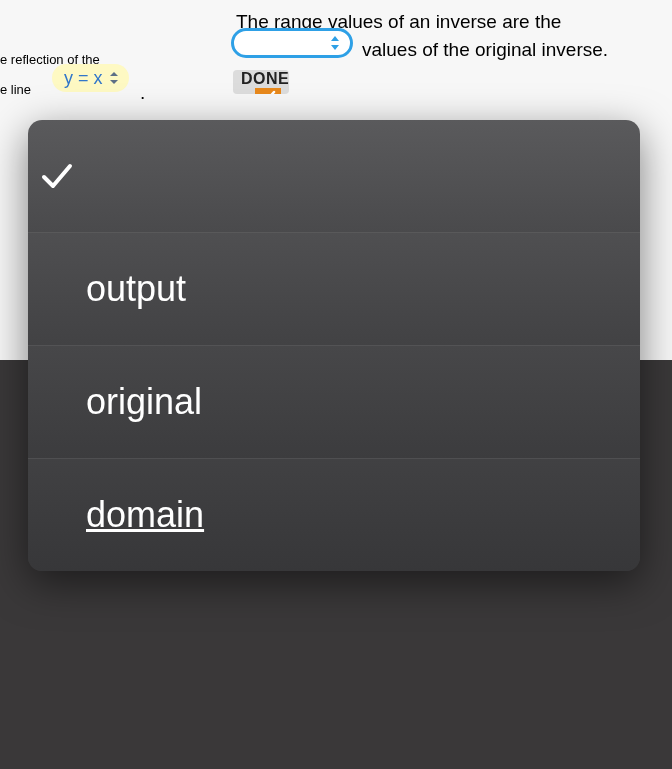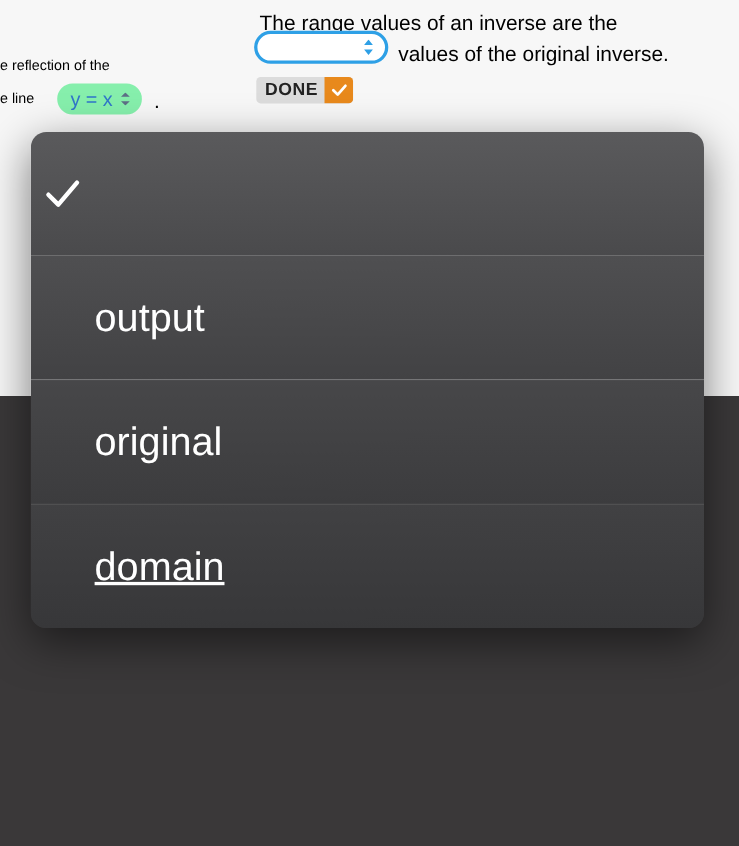--- a/index.html
+++ b/index.html
@@ -8,25 +8,25 @@
   .bg-bottom{position:absolute;left:0;top:360px;width:672px;height:409px;background:#3a3839;}
   .q-text{position:absolute;font-size:19px;color:#000;line-height:24px;}
   .line1{left:236px;top:10px;}
   .blank-pill{position:absolute;left:231px;top:28px;width:122px;height:30px;border:3px solid #2ea0e6;border-radius:18px;background:#fff;box-sizing:border-box;display:flex;align-items:center;justify-content:flex-end;padding-right:8px;}
   .sort-icon{width:14px;height:14px;display:flex;flex-direction:column;align-items:center;justify-content:center;gap:1px;}
   .sort-icon svg{display:block;}
   .line2b{left:362px;top:38px;}
   .left-text{position:absolute;font-size:13px;color:#000;}
   .lt1{left:0px;top:52px;}
   .lt2{left:0px;top:82px;}
-  .yx-pill{position:absolute;left:52px;top:76px;height:28px;padding:0 10px 0 12px;background:#86efac;border-radius:14px;display:flex;align-items:center;gap:6px;font-size:18px;}
+  .yx-pill{position:absolute;left:52px;top:64px;height:28px;padding:0 10px 0 12px;background:#fef9c3;border-radius:14px;display:flex;align-items:center;gap:6px;font-size:18px;}
   .yx-pill .txt{color:#3176c9;}
   .yx-pill .sort svg{display:block;}
   .period{position:absolute;left:140px;top:82px;font-size:19px;color:#000;}
-  .done-badge{position:absolute;left:233px;top:70px;height:24px;background:#dcdcdc;border-radius:4px;display:flex;align-items:center;padding-left:8px;overflow:hidden;}
+  .done-badge{position:absolute;left:233px;top:70px;height:24px;background:#dcdcdc;border-radius:4px;display:flex;align-items:center;padding-left:8px;overflow:hidden;flex-direction:column;}
   .done-badge .label{font-weight:700;font-size:16px;letter-spacing:0.5px;color:#222;}
   .done-badge .check{margin-left:6px;height:24px;width:26px;background:#e8891c;display:flex;align-items:center;justify-content:center;}
   .done-badge .check svg{display:block;}
   .dropdown{position:absolute;left:0;top:120px;width:612px;border-radius:14px;overflow:hidden;box-shadow:0 12px 40px rgba(0,0,0,0.5);margin-left:28px;}
   .dd-row{height:112px;display:flex;align-items:center;padding-left:58px;font-size:36px;color:#fff;font-weight:400;border-top:1px solid rgba(255,255,255,0.12);}
   .dd-row.first{border-top:none;background:linear-gradient(#5a5a5c,#4a4a4c);padding-left:8px;}
   .dd-row.o1{background:linear-gradient(#4f4f51,#424244);}
   .dd-row.o2{background:linear-gradient(#474749,#3c3c3e);}
   .dd-row.o3{background:linear-gradient(#414143,#373739);text-decoration:underline;}
   .dd-row.o4{background:linear-gradient(#3c3c3e,#333335);}

